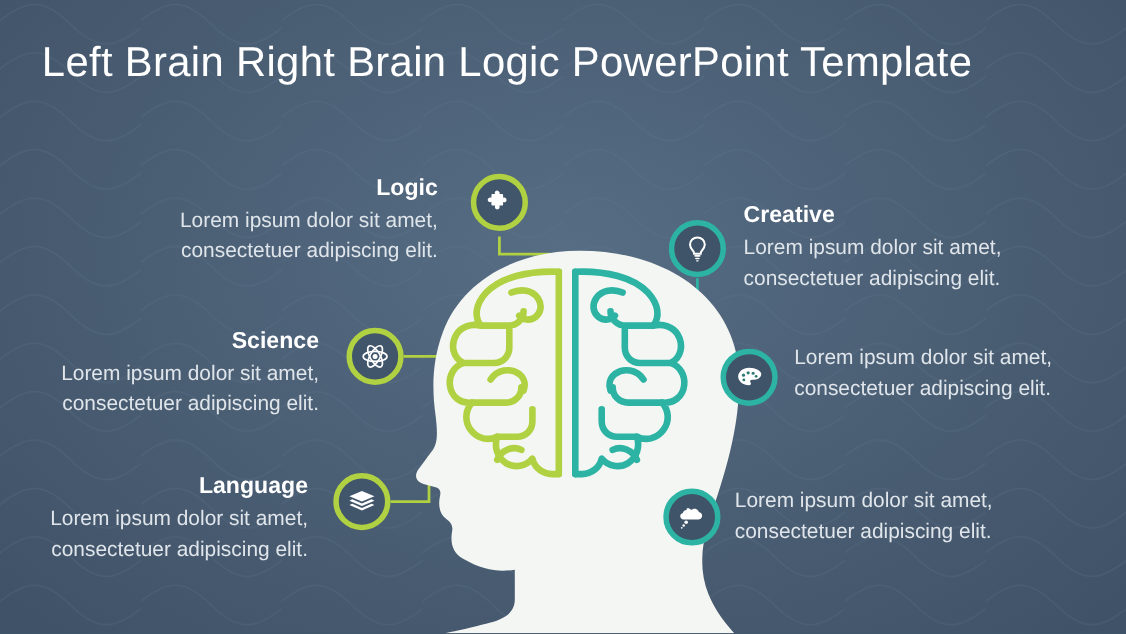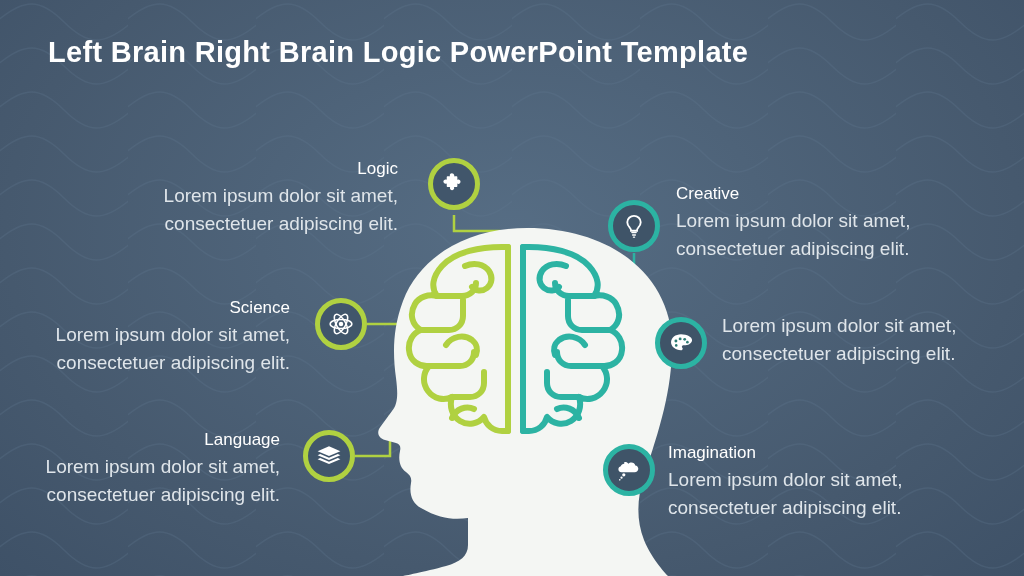--- a/index.html
+++ b/index.html
@@ -22,46 +22,46 @@
   
   .bg-waves {
     position: absolute;
     inset: 0;
     opacity: 0.5;
     pointer-events: none;
   }
 
   .title {
     position: absolute;
-    left: 48px;
+    left: 38px;
     top: 36px;
-    font-size: 29px;
-    font-weight: bold;
+    font-size: 38px;
+    font-weight: normal;
     letter-spacing: 0.3px;
     color: #ffffff;
     white-space: nowrap;
   }
 
   
   .graphic {
     position: absolute;
     left: 0;
     top: 0;
     width: 1024px;
     height: 576px;
   }
 
   
   .item-text {
     position: absolute;
     width: 300px;
   }
   .item-text .ttl {
-    font-size: 17px;
-    font-weight: normal;
+    font-size: 21px;
+    font-weight: bold;
     color: #ffffff;
     line-height: 1.25;
     margin-bottom: 3px;
   }
   .item-text .desc {
     font-size: 19px;
     color: #dfe5ea;
     line-height: 1.45;
   }
   .left-text { text-align: right; }
@@ -228,21 +228,20 @@
   <div class="item-text right-text t-creative">
     <div class="ttl">Creative</div>
     <div class="desc">Lorem ipsum dolor sit amet, consectetuer adipiscing elit.</div>
   </div>
 
   <div class="item-text right-text t-art">
     <div class="desc">Lorem ipsum dolor sit amet, consectetuer adipiscing elit.</div>
   </div>
 
   <div class="item-text right-text t-imagination">
-    <div class="ttl">Imagination</div>
     <div class="desc">Lorem ipsum dolor sit amet, consectetuer adipiscing elit.</div>
   </div>
 
   <div class="badge green b-logic">
     <svg width="26" height="26" viewBox="0 0 24 24">
       <path fill="#ffffff" d="M10 2c-1.1 0-1.9.9-1.9 1.9 0 .4.1.7.3 1H6.2c-.5 0-.9.4-.9.9v2.3c-.3-.2-.7-.3-1.1-.3C3.1 7.8 2.2 8.7 2.2 9.8s.9 2 2 2c.4 0 .8-.1 1.1-.3v2.3c0 .5.4.9.9.9h2.3c-.2.3-.3.7-.3 1.1 0 1.1.9 2 2 2s2-.9 2-2c0-.4-.1-.8-.3-1.1h2.3c.5 0 .9-.4.9-.9v-2.2c.3.2.7.3 1 .3 1.1 0 1.9-.9 1.9-2s-.9-2-1.9-2c-.4 0-.7.1-1 .3V5.8c0-.5-.4-.9-.9-.9h-2.2c.2-.3.3-.6.3-1C11.9 2.9 11.1 2 10 2z"></path>
     </svg>
   </div>
 
   <div class="badge green b-science">

